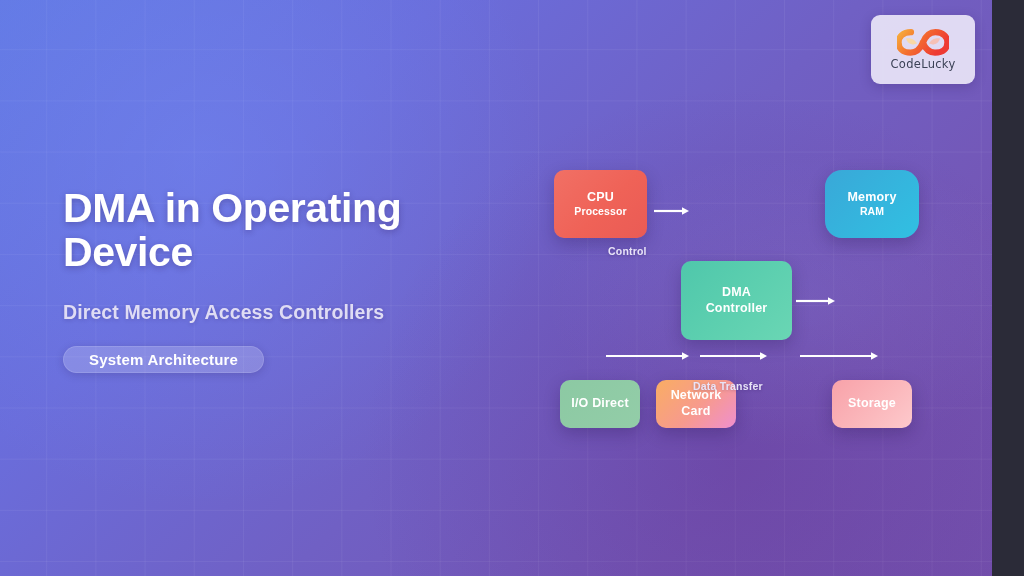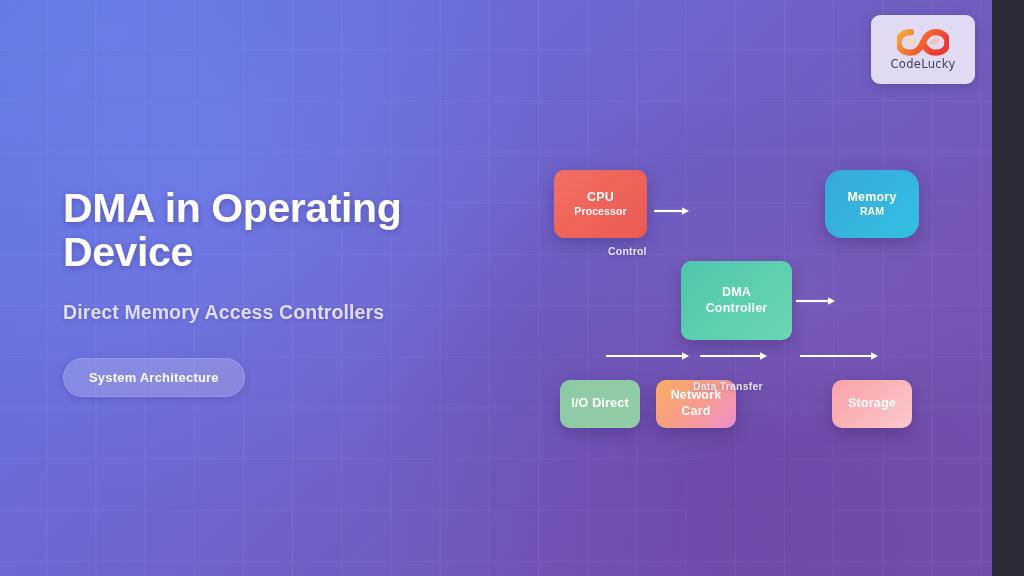--- a/index.html
+++ b/index.html
@@ -97,27 +97,27 @@
   .subhead {
     margin: 26px 0 0 0;
     font-size: 19.5px;
     font-weight: bold;
     color: #dfdcf4;
     letter-spacing: 0.1px;
     text-shadow: 0 1px 4px rgba(40,20,80,0.22);
   }
   .pill {
     display: inline-block;
-    margin-top: 34px;
-    padding: 11px 25px;
+    margin-top: 22px;
+    padding: 4px 25px;
     border-radius: 22px;
     background: rgba(255,255,255,0.19);
     border: 1px solid rgba(255,255,255,0.12);
     color: #ffffff;
-    font-size: 13px;
+    font-size: 15px;
     font-weight: bold;
     letter-spacing: 0.2px;
     box-shadow: 0 2px 8px rgba(40,20,80,0.18);
   }
 
   
   .diagram { position: absolute; left: 0; top: 12px; width: 1024px; height: 576px; }
 
   .node {
     position: absolute;

